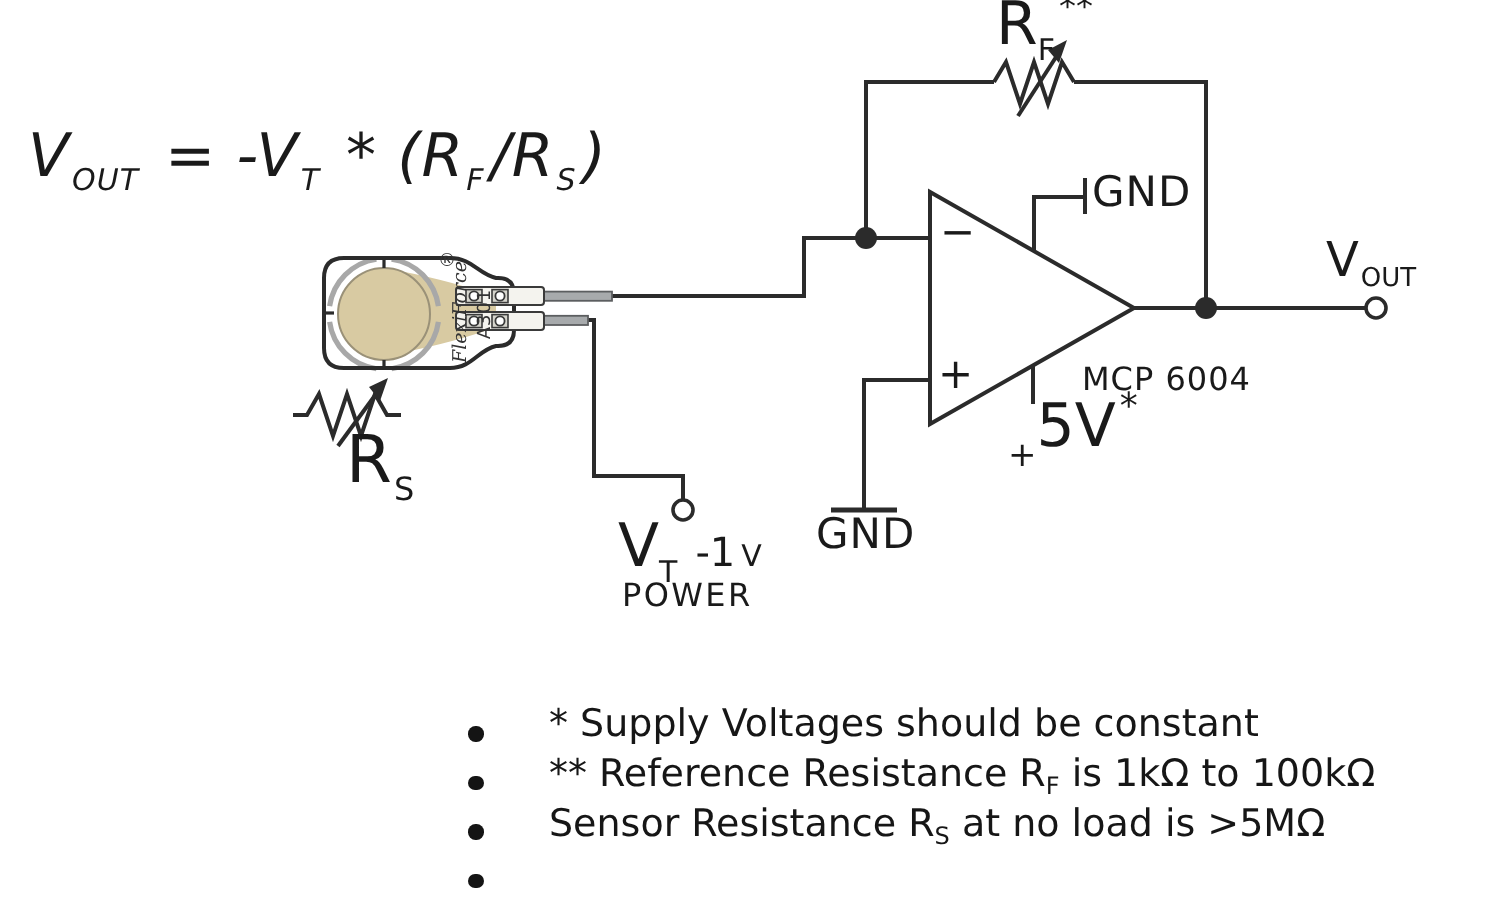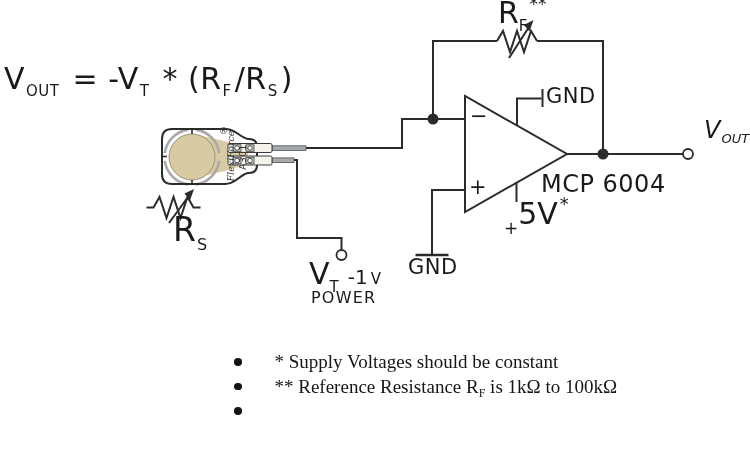--- a/index.html
+++ b/index.html
@@ -3,55 +3,55 @@
 <meta charset="utf-8">
 <style>
   html,body{margin:0;padding:0;background:#ffffff;}
   .stage{
     position:relative;width:750px;height:457px;background:#ffffff;overflow:hidden;
     font-family:"DejaVu Sans","Liberation Sans",sans-serif;color:#1a1a1a;
   }
   .stage svg{position:absolute;left:0;top:0;}
   .lbl{position:absolute;white-space:nowrap;line-height:1;}
   
-  .formula{left:4px;top:64px;font-size:30px;letter-spacing:.5px;}
+  .formula{left:14px;top:64px;font-size:30px;letter-spacing:.5px;font-style:italic;}
   .fsub{font-size:15px;vertical-align:-7px;margin:0 3px 0 1px;}
   
   .rf-label{left:498px;top:-4px;font-size:30px;}
   .rf-label .rsub{font-size:15px;vertical-align:-8px;}
   .rf-label .rsup{font-size:17px;vertical-align:13px;margin-left:2px;}
   .rs-label{left:173px;top:213px;font-size:33px;}
   .rs-label .rsub{font-size:16px;vertical-align:-9px;margin-left:1px;}
   
   .op-minus{left:470px;top:106px;font-size:21px;}
   .op-plus{left:469px;top:177px;font-size:21px;}
   .gnd-top{left:546px;top:86px;font-size:21px;letter-spacing:.5px;}
-  .mcp{left:541px;top:172px;font-size:24px;letter-spacing:.5px;}
+  .mcp{left:541px;top:182px;font-size:16px;letter-spacing:.5px;}
   .supply{left:504px;top:195px;font-size:30px;}
   .supply .plus-small{font-size:17px;vertical-align:-10px;}
   .supply .star{font-size:18px;vertical-align:14px;margin-left:2px;}
   .gnd-bottom{left:408px;top:257px;font-size:21px;letter-spacing:.5px;}
   
   .vt{left:309px;top:259px;font-size:30px;}
   .vt .tsub{font-size:15px;vertical-align:-8px;}
   .vt .tval{font-size:20px;margin-left:9px;}
   .vt .tunit{font-size:15px;margin-left:3px;}
   .power{left:311px;top:290px;font-size:16px;letter-spacing:1.2px;}
-  .vout{left:704px;top:118px;font-size:24px;font-style:italic;}
+  .vout{left:663px;top:118px;font-size:24px;}
   .vout .osub{font-size:13px;vertical-align:-5px;margin-left:1px;}
   
   .brand{left:203px;top:150px;width:58px;height:12px;transform:rotate(-90deg);
          font-family:"DejaVu Serif","Liberation Serif",serif;font-style:italic;
          font-size:9.5px;text-align:center;color:#333;}
   .model{left:216px;top:152px;width:56px;height:10px;transform:rotate(-90deg);
          font-size:9px;text-align:center;color:#333;letter-spacing:.5px;}
   .regmark{left:219px;top:127px;font-size:9px;color:#333;}
   
   .notes{position:absolute;left:228px;top:351px;}
-  .note-row{display:flex;height:24.65px;align-items:flex-start;font-family:Liberation Serif, serif;}
+  .note-row{display:flex;height:24.65px;align-items:center;}
   .dot{width:7.5px;height:7.5px;border-radius:50%;background:#141414;
        margin:7px 0 0 6px;flex:none;}
   .note-txt{margin-left:33px;font-size:19px;color:#161616;white-space:nowrap;}
   .nsub{font-size:12px;vertical-align:-4px;}
 </style>
 </head>
 <body>
 
 <div class="stage">
 
@@ -158,16 +158,20 @@
     <div class="note-row">
       <span class="dot"></span>
       <span class="note-txt"><span>* Supply Voltages should be constant</span><span class="nsub"></span><span></span></span>
     </div>
     <div class="note-row">
       <span class="dot"></span>
       <span class="note-txt"><span>** Reference Resistance R</span><span class="nsub">F</span><span> is 1kΩ to 100kΩ</span></span>
     </div>
     <div class="note-row">
       <span class="dot"></span>
+      <span class="note-txt"><span>Sensor Resistance R</span><span class="nsub">S</span><span> at no load is &gt;5MΩ</span></span>
+    </div>
+    <div class="note-row">
+      <span class="dot"></span>
     </div>
   </div>
 
 </div>
 
 </body></html>

